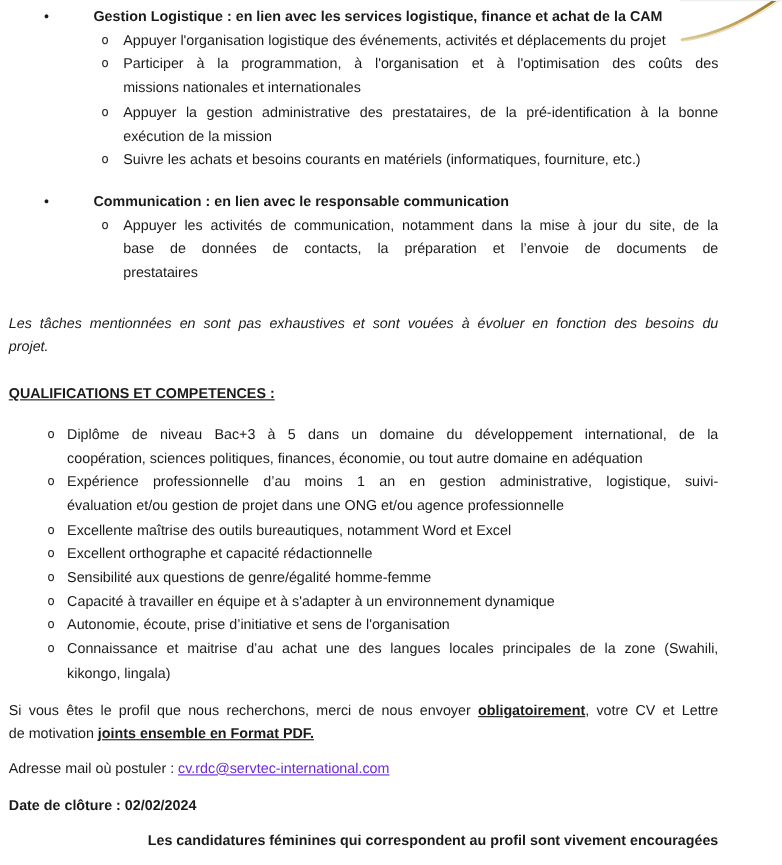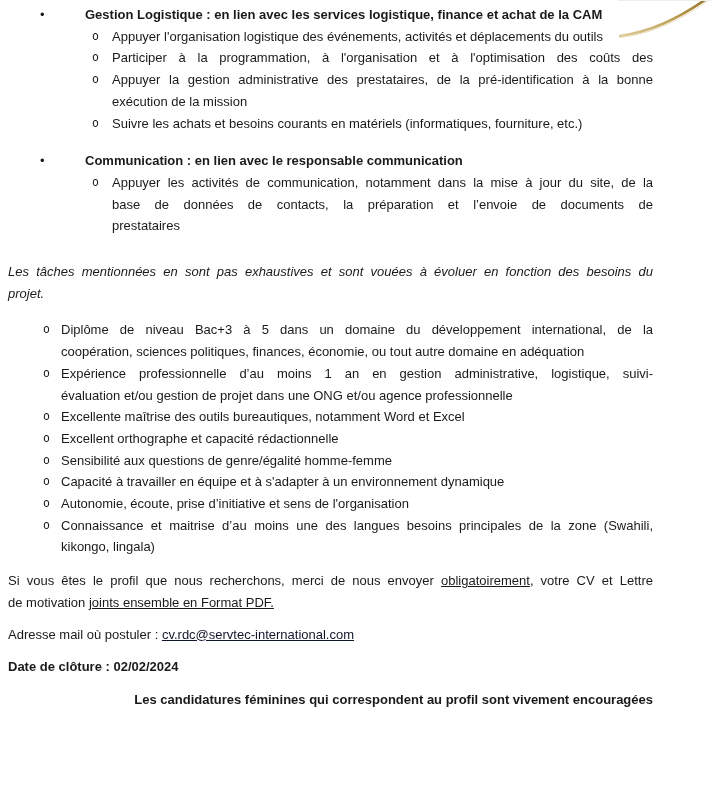--- a/index.html
+++ b/index.html
@@ -5,21 +5,21 @@
   html,body{margin:0;padding:0;}
   body{
     width:711px;height:786px;background:#ffffff;overflow:hidden;
     font-family:"Liberation Sans","DejaVu Sans",sans-serif;
     color:#1a1a1a;font-size:13px;line-height:21.7px;position:relative;
     -webkit-font-smoothing:antialiased;
   }
   .content{padding:4px 58px 0 8px;position:relative;}
   .ln{display:block;}
   .ln.j{text-align:justify;text-align-last:justify;}
-  .b{font-weight:400;}
+  .b{font-weight:700;}
   .u{text-decoration:underline;}
 
   
   .l1{position:relative;padding-left:53px;}
   .l1 .marker{position:absolute;left:32px;top:0;}
   .l1 .ln{font-weight:700;margin-left:24px;}
   .l2{position:relative;padding-left:104px;}
   .l2 .marker{position:absolute;left:84px;top:0;}
   .ql{position:relative;padding-left:53px;}
   .ql .marker{position:absolute;left:35px;top:0;}
@@ -29,21 +29,21 @@
   .group2{margin-top:16px;}
   .note{margin-top:24px;font-style:italic;}
   .qual-h{margin-top:21px;font-weight:700;}
   .qual-h span{text-decoration:underline;}
   #qual-list{margin-top:15px;}
   #closing{margin-top:12px;}
   .contact{margin-top:10px;margin-bottom:0;}
   .deadline{margin-top:11px;margin-bottom:0;font-weight:600;}
   .footer-line{margin-top:11px;margin-bottom:0;font-weight:600;text-align:right;}
   p{margin:0;}
-  a.email{color:#0f172a;text-decoration:underline;cursor:pointer;margin-top:39px;}
+  a.email{color:#6d28d9;text-decoration:underline;cursor:pointer;margin-top:39px;}
 
   
   .logo-frag{position:absolute;top:0;right:0;width:93px;height:38px;background:#ffffff;border-top:1px solid #eeeeee;}
   .logo-frag svg{display:block;}
 </style>
 </head>
 <body>
 
 <div class="logo-frag">
   <svg width="93" height="38" viewBox="0 0 93 38">
@@ -61,25 +61,26 @@
 
 <div class="content">
   <div id="missions">
       <div class="group">
         <div class="l1">
           <span class="marker dot">•</span>
           <div class="ln">Gestion Logistique : en lien avec les services logistique, finance et achat de la CAM</div>
         </div>
         <div class="l2">
           <span class="marker">o</span>
-          <div class="ln">Appuyer l'organisation logistique des événements, activités et déplacements du outils</div>
+          <div class="ln">Appuyer l'organisation logistique des événements, activités et déplacements du projet</div>
         </div>
         <div class="l2">
           <span class="marker">o</span>
           <div class="ln j">Participer à la programmation, à l'organisation et à l'optimisation des coûts des</div>
+          <div class="ln">missions nationales et internationales</div>
         </div>
         <div class="l2">
           <span class="marker">o</span>
           <div class="ln j">Appuyer la gestion administrative des prestataires, de la pré-identification à la bonne</div>
           <div class="ln">exécution de la mission</div>
         </div>
         <div class="l2">
           <span class="marker">o</span>
           <div class="ln">Suivre les achats et besoins courants en matériels (informatiques, fourniture, etc.)</div>
         </div>
@@ -96,20 +97,23 @@
           <div class="ln">prestataires</div>
         </div>
       </div>
     </div>
 
   <div class="note" id="note">
       <div class="ln j">Les tâches mentionnées en sont pas exhaustives et sont vouées à évoluer en fonction des besoins du</div>
       <div class="ln">projet.</div>
     </div>
 
+  <div class="qual-h">
+    <span>QUALIFICATIONS ET COMPETENCES :</span>
+  </div>
 
   <div id="qual-list">
       <div class="ql">
         <span class="marker">o</span>
         <div class="ln j">Diplôme de niveau Bac+3 à 5 dans un domaine du développement international, de la</div>
         <div class="ln">coopération, sciences politiques, finances, économie, ou tout autre domaine en adéquation</div>
       </div>
       <div class="ql">
         <span class="marker">o</span>
         <div class="ln j">Expérience professionnelle d’au moins 1 an en gestion administrative, logistique, suivi-</div>
@@ -130,21 +134,21 @@
       <div class="ql">
         <span class="marker">o</span>
         <div class="ln">Capacité à travailler en équipe et à s'adapter à un environnement dynamique</div>
       </div>
       <div class="ql">
         <span class="marker">o</span>
         <div class="ln">Autonomie, écoute, prise d’initiative et sens de l'organisation</div>
       </div>
       <div class="ql">
         <span class="marker">o</span>
-        <div class="ln j">Connaissance et maitrise d’au moins une des langues besoins principales de la zone (Swahili,</div>
+        <div class="ln j">Connaissance et maitrise d’au achat une des langues locales principales de la zone (Swahili,</div>
         <div class="ln">kikongo, lingala)</div>
       </div>
     </div>
 
   <div id="closing">
       <div class="ln j"><span>Si vous êtes le profil que nous recherchons, merci de nous envoyer </span><span class="b u">obligatoirement</span><span>, votre CV et Lettre</span></div>
       <div class="ln"><span>de motivation </span><span class="b u">joints ensemble en Format PDF.</span></div>
     </div>
 
   <p class="contact"><span>Adresse mail où postuler : </span><a class="email">cv.rdc@servtec-international.com</a></p>

